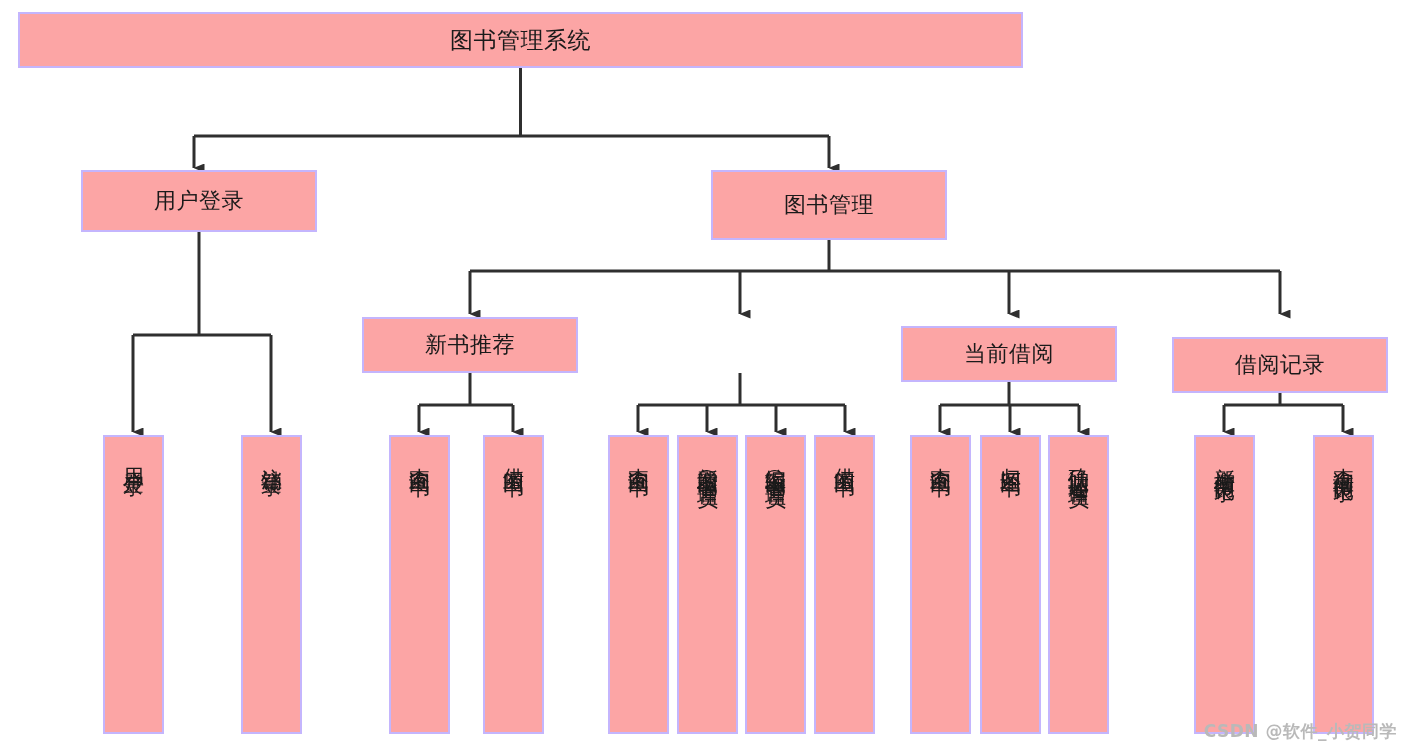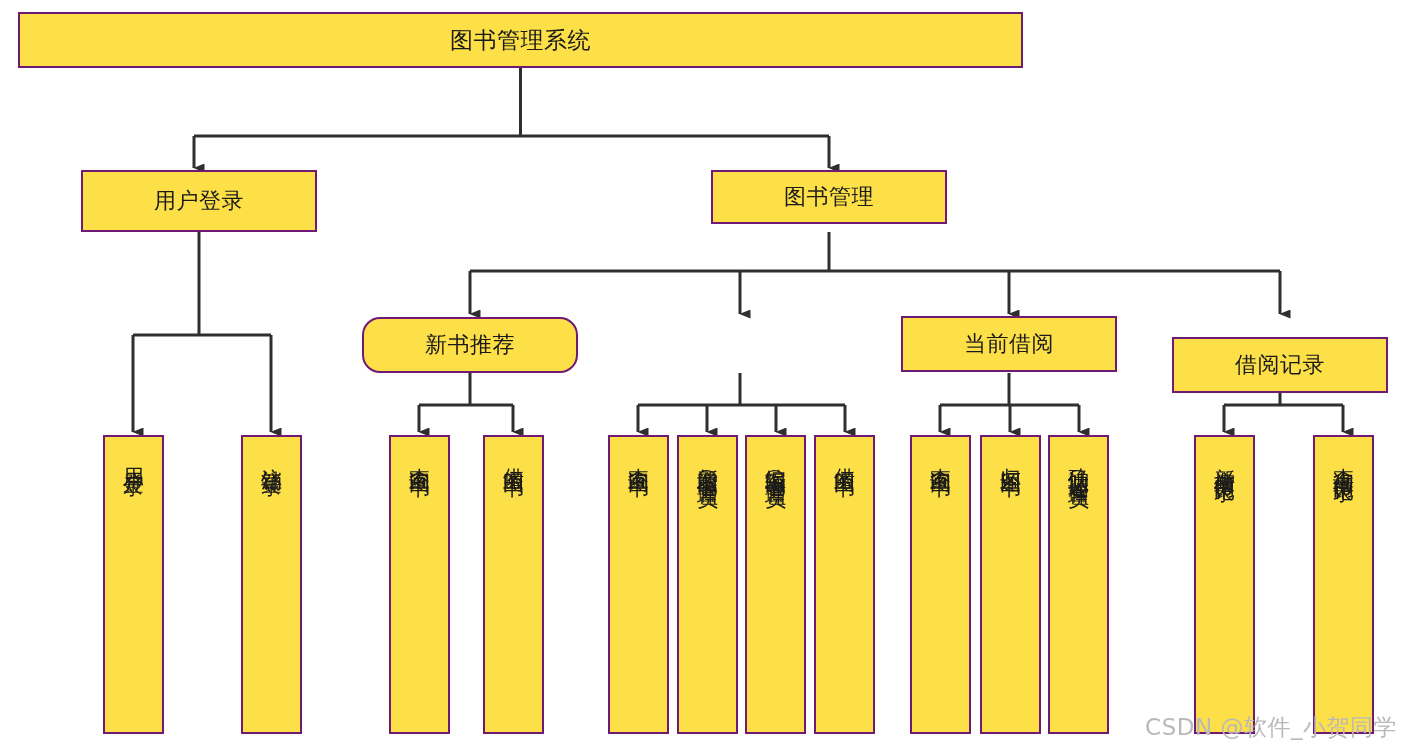--- a/index.html
+++ b/index.html
@@ -21,22 +21,22 @@
   #diagram-svg {
     position: absolute;
     left: 0;
     top: 0;
     width: 1405px;
     height: 747px;
   }
   .node-box {
     position: absolute;
     box-sizing: border-box;
-    background: #fde047;
-    border: 2px solid #701a75;
+    background: #fca5a5;
+    border: 2px solid #c4b5fd;
     display: flex;
     align-items: center;
     justify-content: center;
     overflow: hidden;
   }
   .node-label {
     color: #1a1a1a;
     letter-spacing: 0.5px;
     line-height: 1.15;
     white-space: nowrap;
@@ -54,26 +54,27 @@
     writing-mode: vertical-rl;
     text-orientation: upright;
     letter-spacing: 3px;
     line-height: 1.05;
     white-space: nowrap;
   }
   #watermark {
     position: absolute;
     right: 8px;
     bottom: 4px;
-    font-size: 23px;
+    font-size: 17px;
     color: #b9b9b9;
     letter-spacing: 0.5px;
     white-space: nowrap;
     pointer-events: none;
     user-select: none;
+    font-weight: bold;
   }
 </style>
 </head>
 <body>
 
 <div id="diagram-root">
 
   <svg id="diagram-svg" viewBox="0 0 1405 747">
     <defs>
       <marker id="arrowhead" markerWidth="9" markerHeight="11" refX="4.5" refY="10.5" orient="auto" markerUnits="userSpaceOnUse">
@@ -127,28 +128,28 @@
     </g>
   </svg>
 
   <div class="node-box node-root" style="left:18px; top:12px; width:1005px; height:56px;">
     <span class="node-label">图书管理系统</span>
   </div>
 
   <div class="node-box node-l2" style="left:81px; top:170px; width:236px; height:62px;">
     <span class="node-label">用户登录</span>
   </div>
-  <div class="node-box node-l2" style="left:711px; top:170px; width:236px; height:54px;">
+  <div class="node-box node-l2" style="left:711px; top:170px; width:236px; height:70px;">
     <span class="node-label">图书管理</span>
   </div>
 
-  <div class="node-box node-l3" style="left:362px; top:317px; width:216px; height:56px;border-radius:18px;">
+  <div class="node-box node-l3" style="left:362px; top:317px; width:216px; height:56px;">
     <span class="node-label">新书推荐</span>
   </div>
-  <div class="node-box node-l3" style="left:901px; top:316px; width:216px; height:56px;">
+  <div class="node-box node-l3" style="left:901px; top:326px; width:216px; height:56px;">
     <span class="node-label">当前借阅</span>
   </div>
   <div class="node-box node-l3" style="left:1172px; top:317px; width:216px; height:56px;margin-top:20px;">
     <span class="node-label">借阅记录</span>
   </div>
 
   <div class="node-box node-leaf" style="left:103px; top:435px; width:61px; height:299px;">
     <span class="node-label">用户登录</span>
   </div>
   <div class="node-box node-leaf" style="left:241px; top:435px; width:61px; height:299px;">

